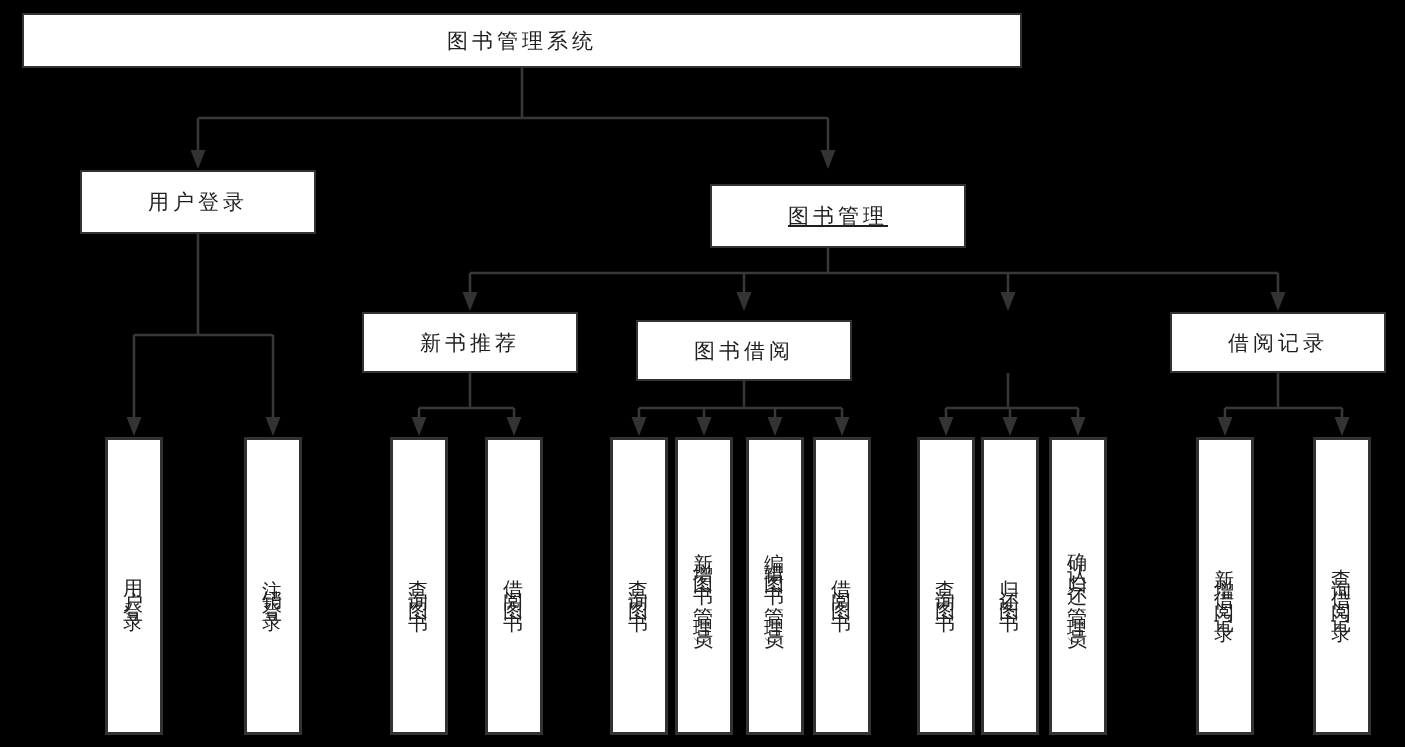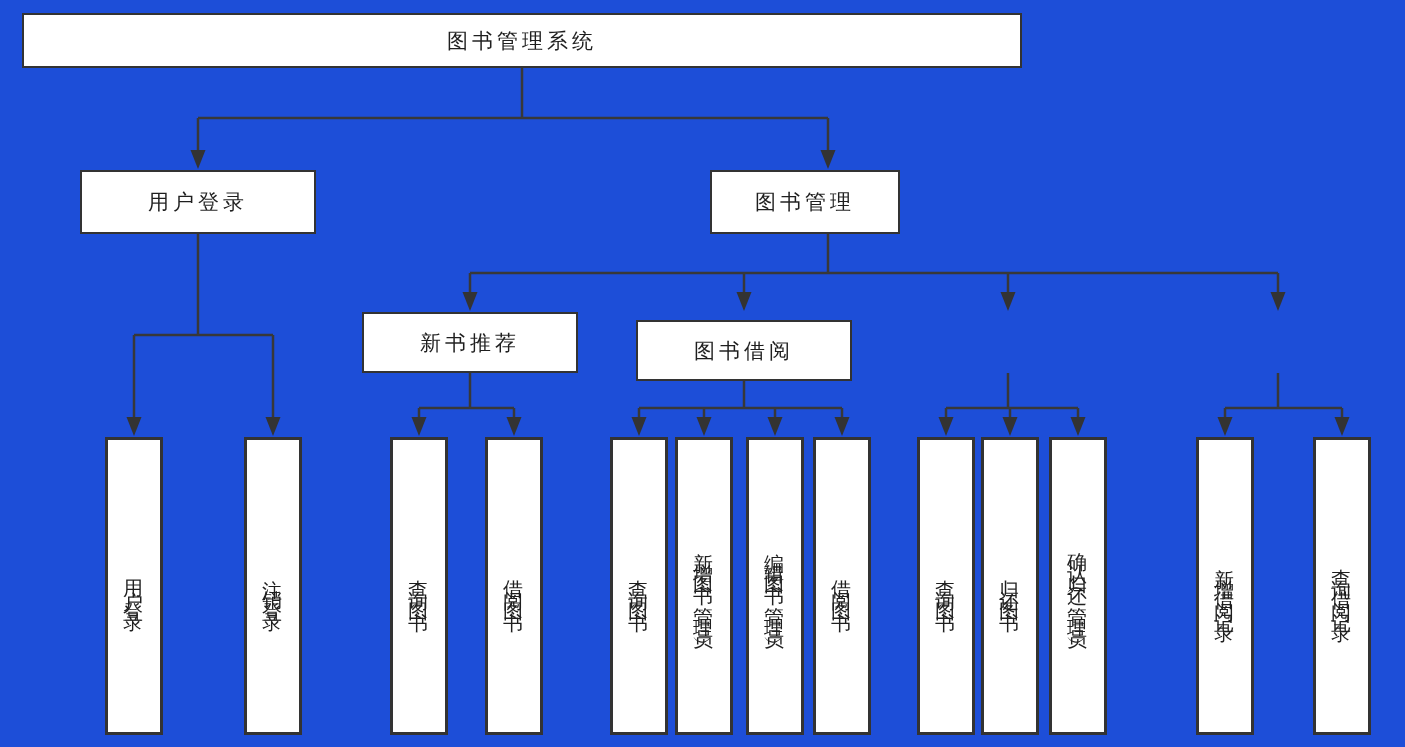--- a/index.html
+++ b/index.html
@@ -1,21 +1,21 @@
 <!DOCTYPE html>
 <html><head>
 <meta charset="utf-8">
 <title>Diagram</title>
 <style>
   html, body { margin: 0; padding: 0; background: #ffffff; }
   #stage {
     position: relative;
     width: 1405px;
     height: 747px;
-    background: #1d4ed8;
+    background: #000000;
     overflow: hidden;
     font-family: "Liberation Sans", "DejaVu Sans", sans-serif;
   }
   #wires {
     position: absolute;
     left: 0; top: 0;
     width: 1405px; height: 747px;
   }
   .box {
     position: absolute;
@@ -34,21 +34,21 @@
     border-width: 3px;
     writing-mode: vertical-rl;
     text-orientation: mixed;
     font-size: 20px;
     letter-spacing: 11px;
     white-space: normal;
   }
   
   #node-root            { left: 22px;   top: 13px;  width: 1000px; height: 55px; }
   #node-user-login      { left: 80px;   top: 170px; width: 236px;  height: 64px; }
-  #node-book-mgmt       { left: 710px;  top: 170px; width: 190px;  height: 64px; }
+  #node-book-mgmt       { left: 710px;  top: 184px; width: 256px;  height: 64px; text-decoration: underline; }
   #node-new-book-recommend { left: 362px;  top: 312px; width: 216px; height: 61px; }
   #node-book-borrow        { left: 636px;  top: 320px; width: 216px; height: 61px; }
   #node-current-borrow     { left: 900px;  top: 312px; width: 216px; height: 61px; }
   #node-borrow-records     { left: 1170px; top: 312px; width: 216px; height: 61px; }
   .leaf { top: 437px; width: 58px; height: 298px; }
   #leaf-user-login          { left: 105px; }
   #leaf-logout              { left: 244px; }
   #leaf-query-books-1       { left: 390px; }
   #leaf-borrow-books-1      { left: 485px; }
   #leaf-query-books-2       { left: 610px; }
@@ -129,20 +129,21 @@
     </g>
   </svg>
 
   <div class="box" id="node-root">图书管理系统</div>
 
   <div class="box" id="node-user-login">用户登录</div>
   <div class="box" id="node-book-mgmt">图书管理</div>
 
   <div class="box" id="node-new-book-recommend">新书推荐</div>
   <div class="box" id="node-book-borrow">图书借阅</div>
+  <div class="box" id="node-borrow-records">借阅记录</div>
 
   <div class="box vbox leaf" id="leaf-user-login">用户登录</div>
   <div class="box vbox leaf" id="leaf-logout">注销登录</div>
 
   <div class="box vbox leaf" id="leaf-query-books-1">查询图书</div>
   <div class="box vbox leaf" id="leaf-borrow-books-1">借阅图书</div>
 
   <div class="box vbox leaf" id="leaf-query-books-2">查询图书</div>
   <div class="box vbox leaf" id="leaf-add-book-admin">新增图书（管理员）</div>
   <div class="box vbox leaf" id="leaf-edit-book-admin">编辑图书（管理员）</div>

